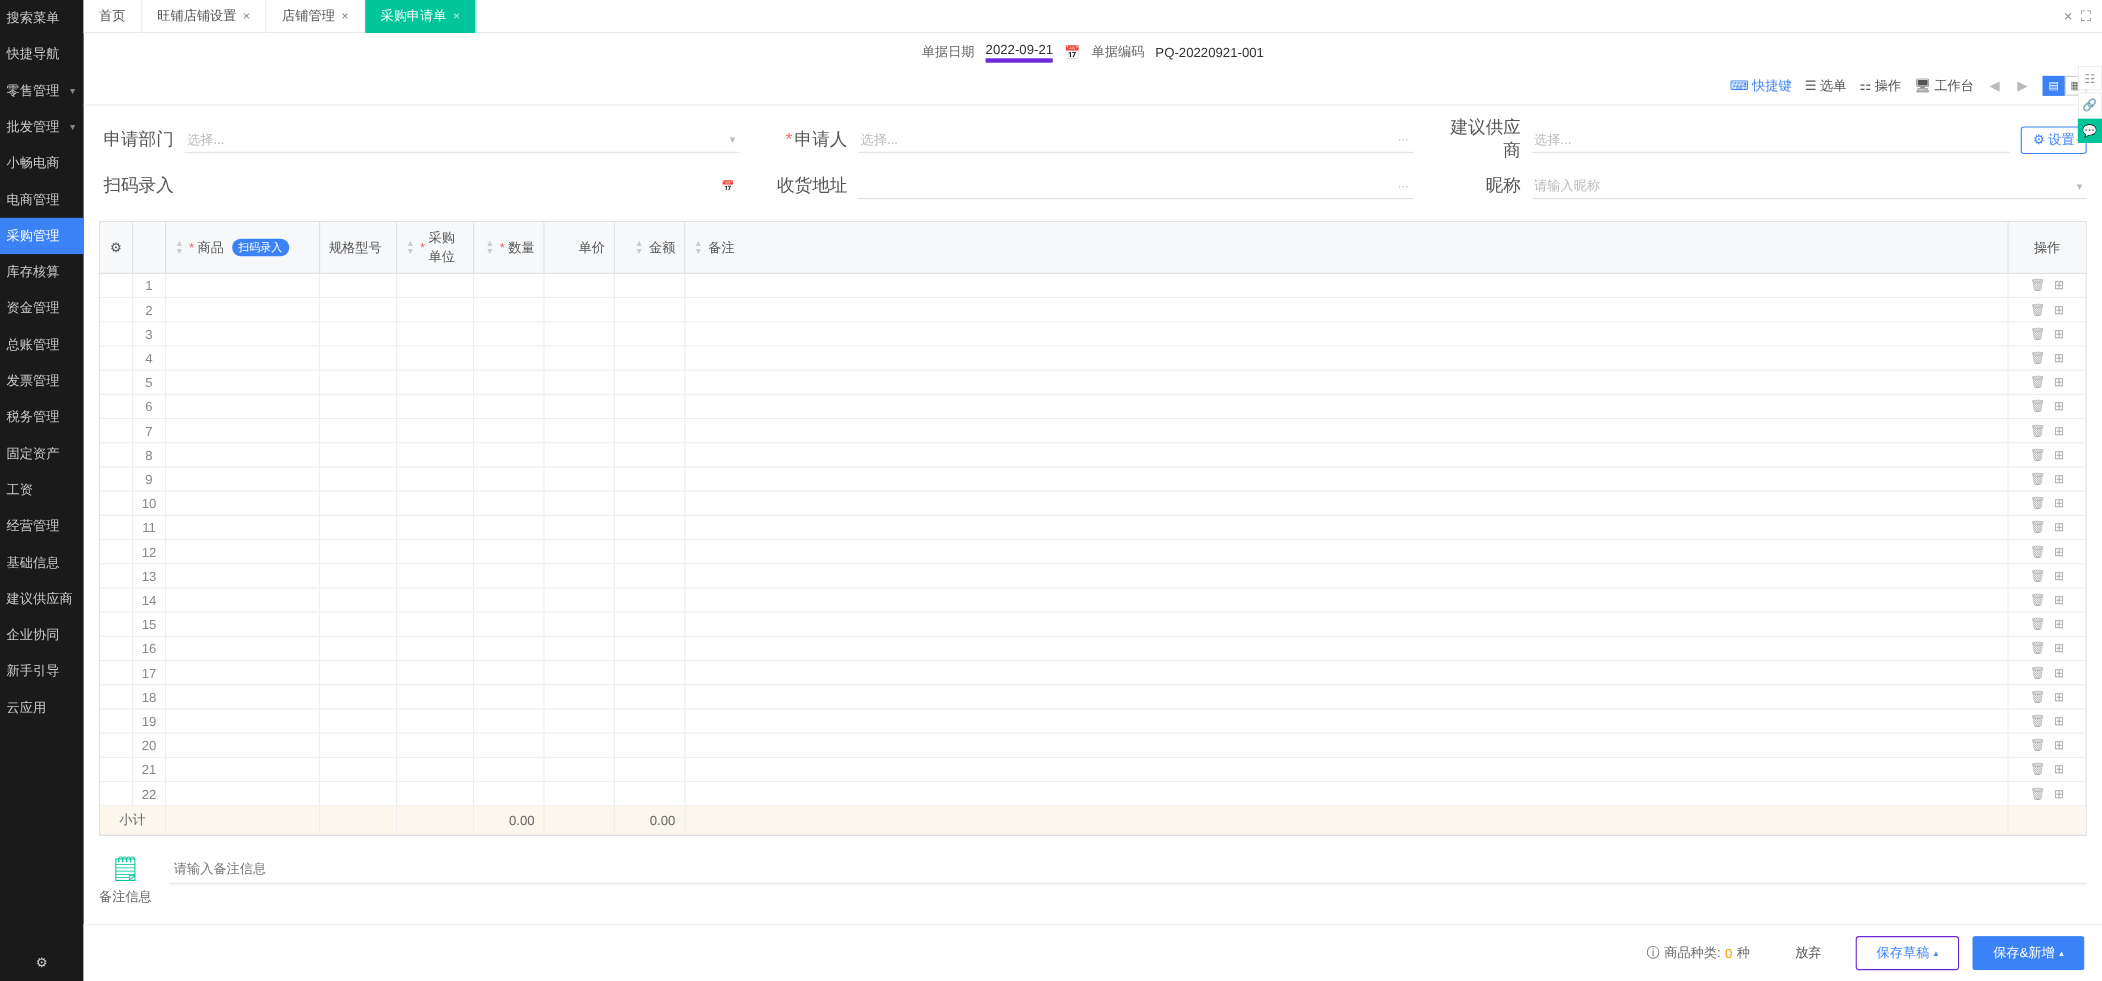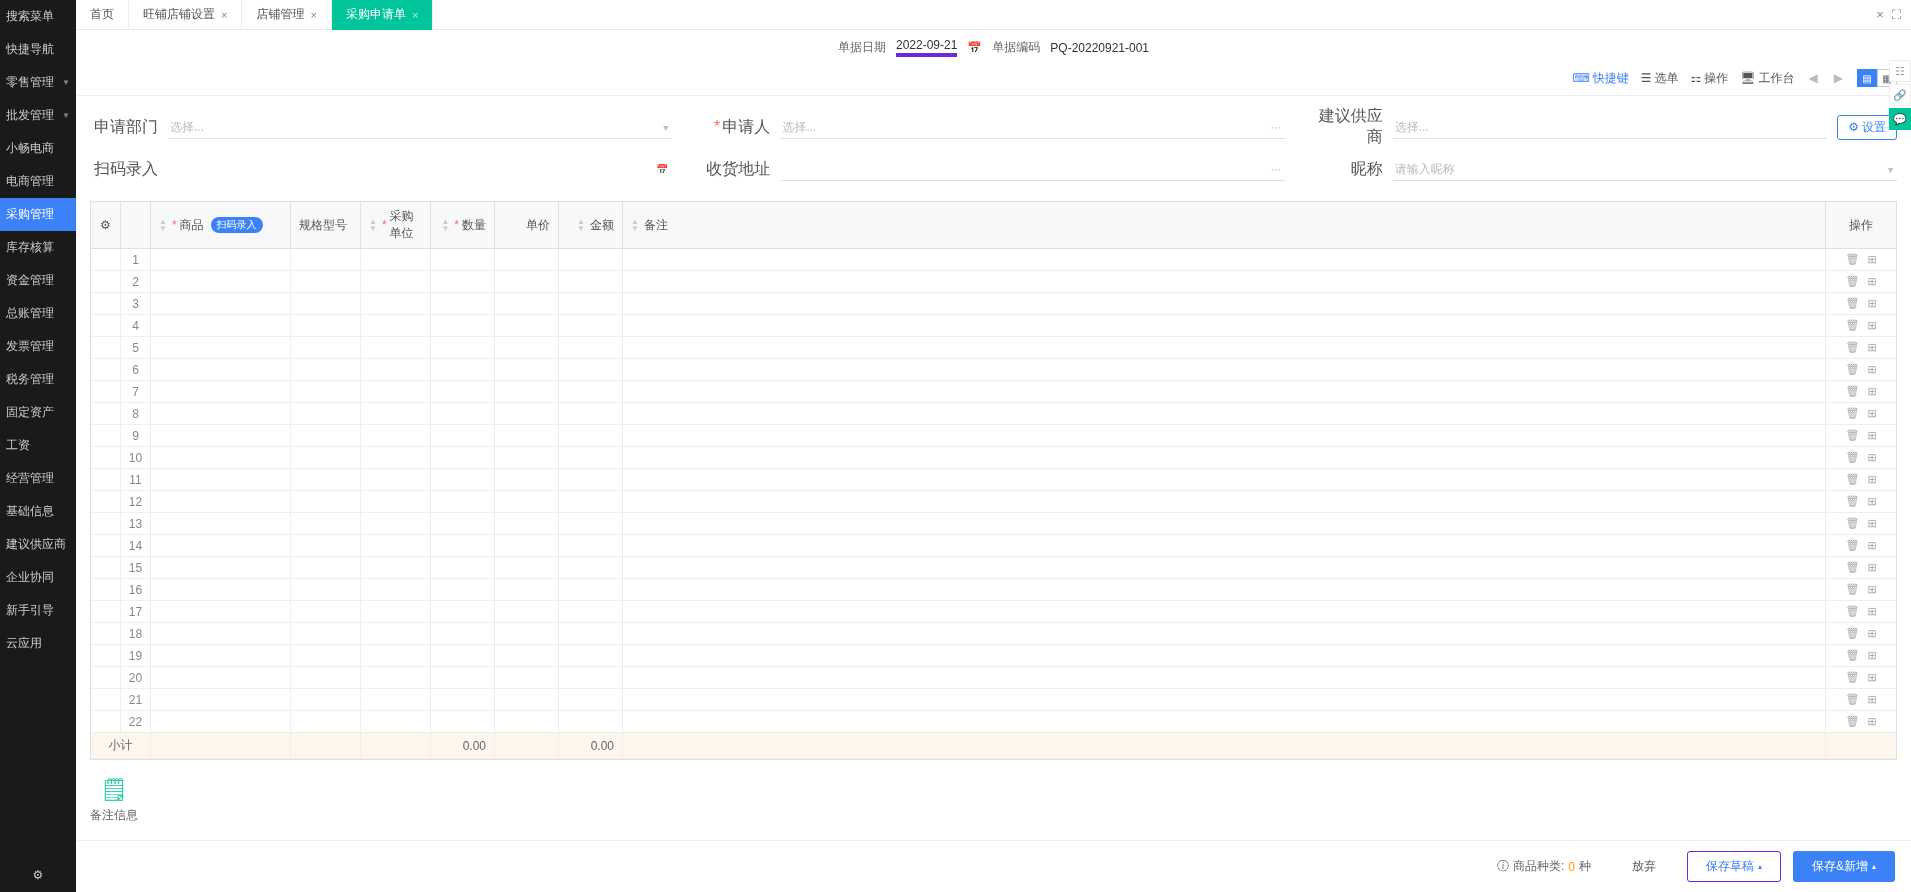--- a/index.html
+++ b/index.html
@@ -670,20 +670,21 @@
           <div class="gb-cell ops"></div>
         </div>
       </div>
     </div>
 
     <div class="remarks">
       <div class="remarks-icon-wrap">
         <span class="remarks-icon">🗒</span>
         <span>备注信息</span>
       </div>
+      <input class="remarks-input" placeholder="请输入备注信息" style="">
     </div>
 
     <div class="footer">
       <div class="footer-info">
         <span>ⓘ</span>
         <span>商品种类:</span>
         <span class="cnt">0</span>
         <span>种</span>
       </div>
       <button class="btn btn-text">放弃</button>

